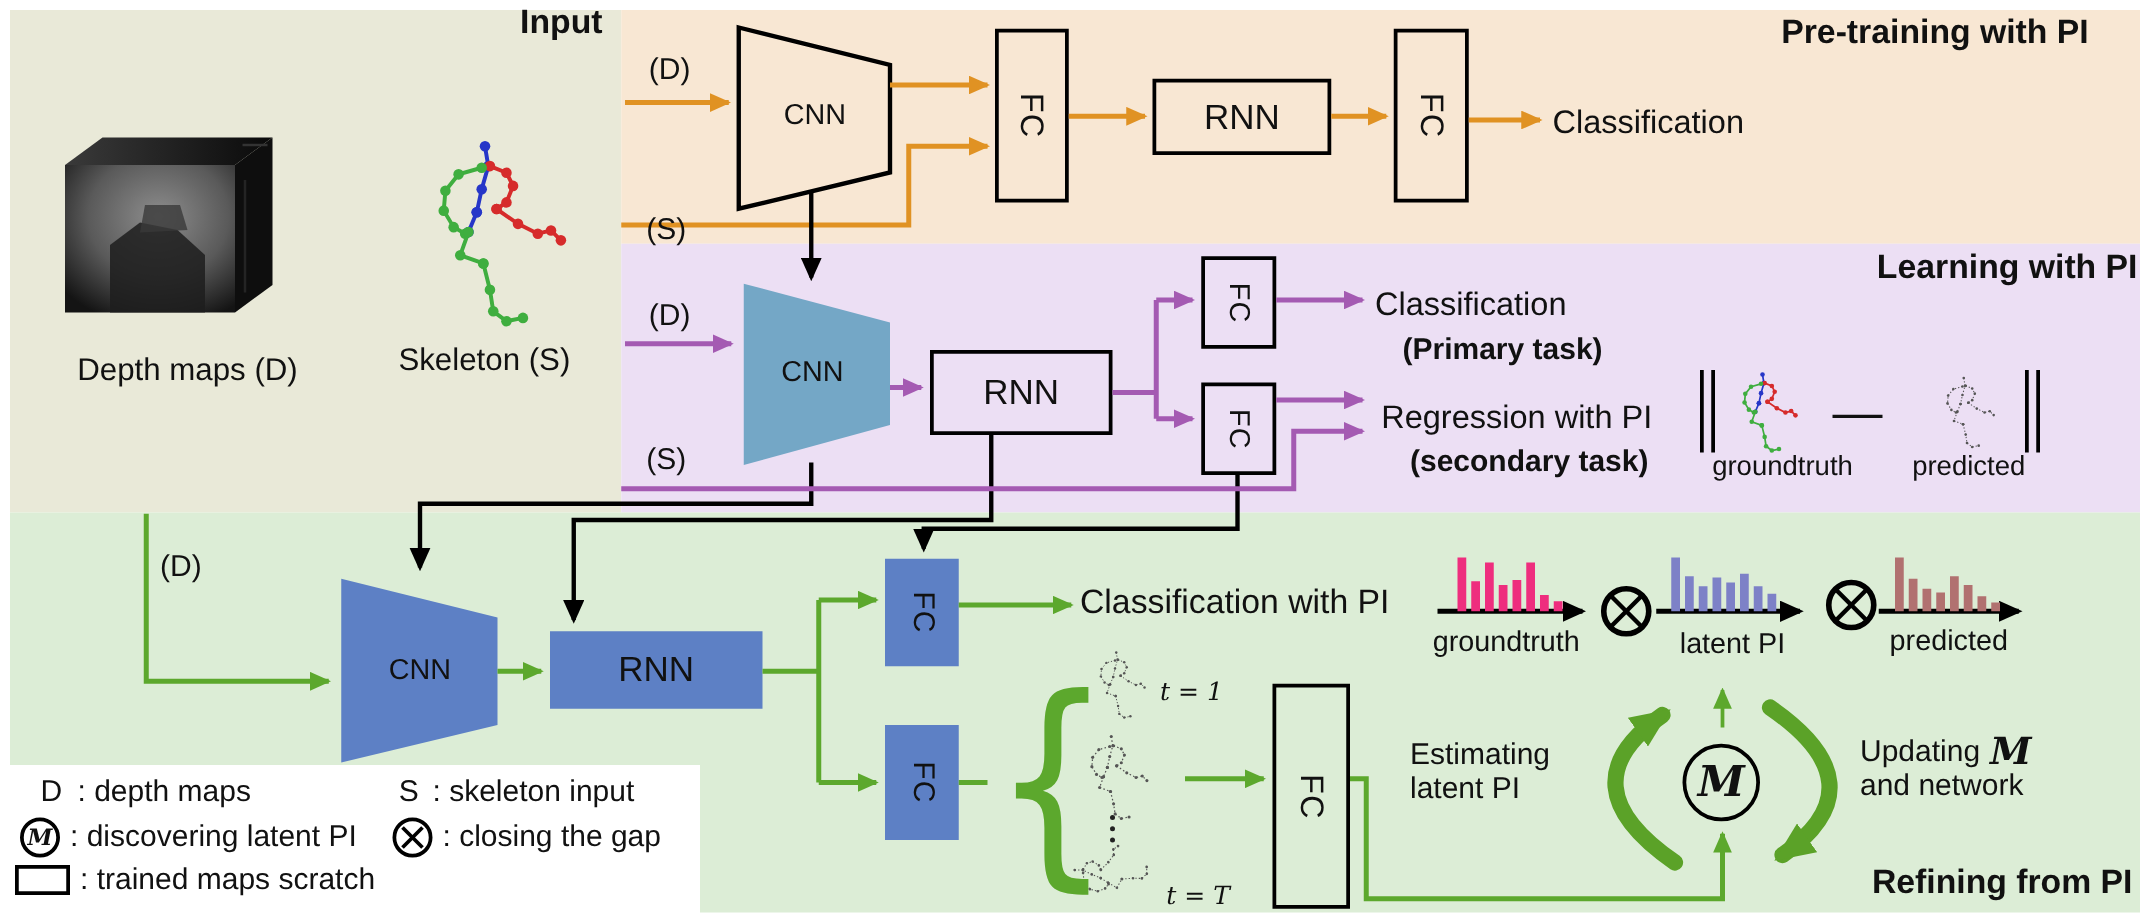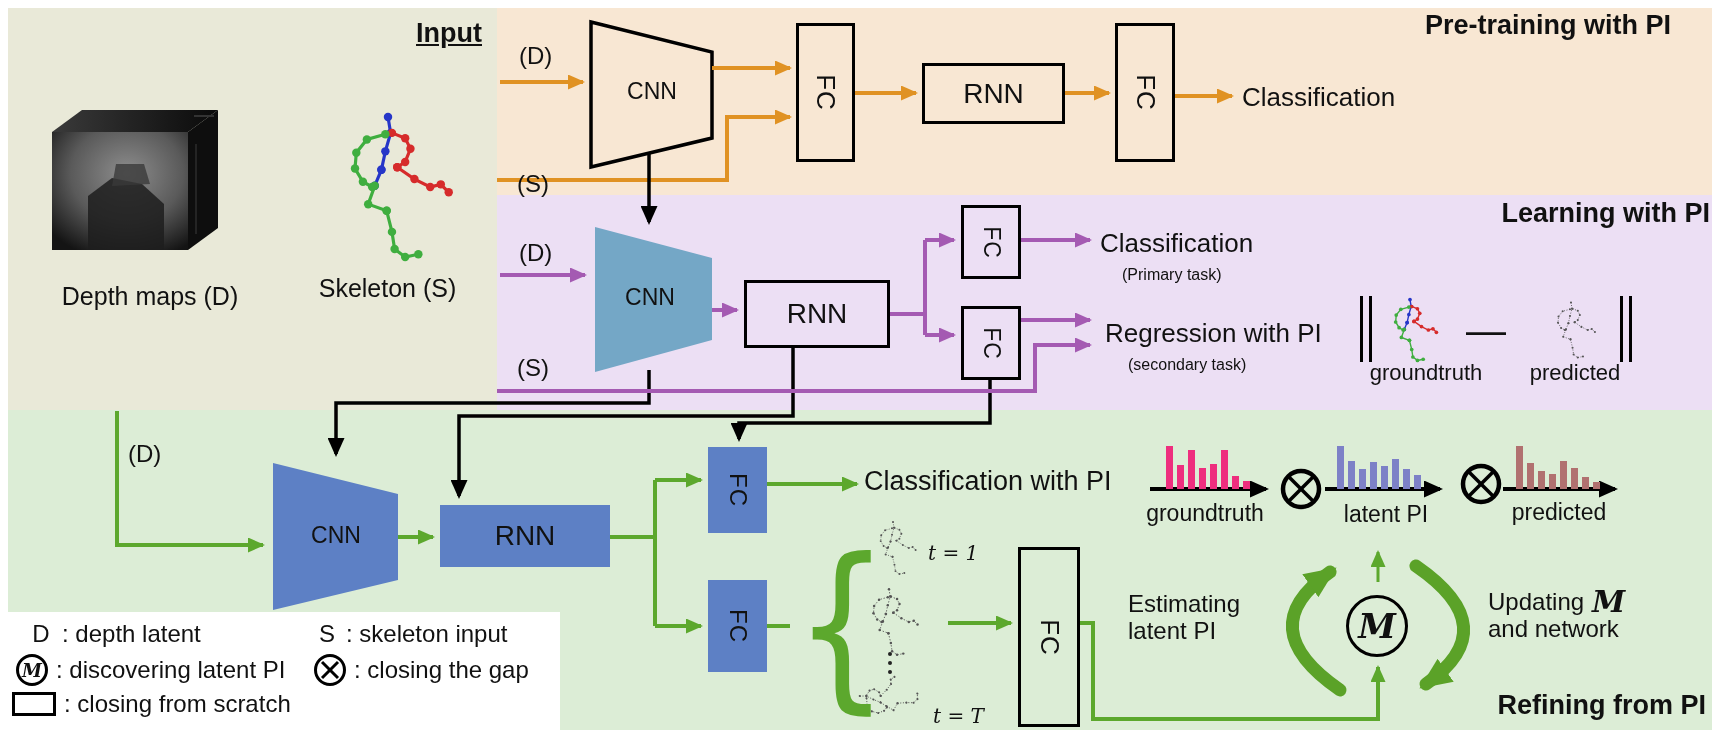--- a/index.html
+++ b/index.html
@@ -9,21 +9,21 @@
   #sec-input{left:8px;top:8px;width:489px;height:402px;background:var(--input_bg);}
   #sec-pre{left:497px;top:8px;width:1215px;height:187px;background:var(--pretrain_bg);}
   #sec-learn{left:497px;top:195px;width:1215px;height:215px;background:var(--learning_bg);}
   #sec-refine{left:8px;top:410px;width:1704px;height:320px;background:var(--refining_bg);}
   #legend{left:0;top:612px;width:560px;height:126px;background:#ffffff;z-index:6;}
   .abs{position:absolute;}
   .ttl{font-weight:bold;font-size:27px;text-align:right;z-index:7;}
   .lbl{font-size:24px;z-index:7;}
   .cap{font-size:25px;text-align:center;z-index:7;}
   .flow{font-size:26px;z-index:7;white-space:nowrap;}
-  .sub{font-size:16px;z-index:7;white-space:nowrap;}
+  .sub{font-size:24px;z-index:7;white-space:nowrap;font-weight:bold;}
   .small{font-size:22px;text-align:center;z-index:7;white-space:nowrap;}
   .box{position:absolute;border:3px solid #000;display:flex;align-items:center;justify-content:center;z-index:4;box-sizing:border-box;}
   .bluebox{position:absolute;background:var(--cornflower);display:flex;align-items:center;justify-content:center;z-index:4;}
   .bigtxt{font-size:23px;}
   .boxtxt{font-size:28px;}
   .vtext{font-size:26px;transform:rotate(90deg);letter-spacing:1px;}
   svg.overlay{position:absolute;left:0;top:0;z-index:5;pointer-events:none;}
   .shape{position:absolute;z-index:4;}
   .barchart{position:absolute;display:flex;align-items:flex-end;gap:4px;z-index:6;}
   .bar{width:7px;}
@@ -43,21 +43,21 @@
 </head>
 <body>
 
 <div id="stage">
 
   <div class="section" id="sec-input"></div>
   <div class="section" id="sec-pre"></div>
   <div class="section" id="sec-learn"></div>
   <div class="section" id="sec-refine"></div>
 
-  <div class="abs ttl" style="left:340px;top:18px;width:142px;text-decoration:underline;">Input</div>
+  <div class="abs ttl" style="left:340px;top:2px;width:142px;">Input</div>
 
   <svg class="shape" style="left:46px;top:104px;" width="176" height="166" viewBox="0 0 176 166">
     <defs>
       <radialGradient id="gfront" cx="55%" cy="35%" r="75%">
         <stop offset="0%" stop-color="#8d8d8d"></stop>
           <stop offset="55%" stop-color="#5a5a5a"></stop>
           <stop offset="100%" stop-color="#141414"></stop>
       </radialGradient>
       <linearGradient id="gtop" x1="0" y1="0" x2="1" y2="0">
         <stop offset="0%" stop-color="#3a3a3a"></stop>
@@ -440,21 +440,21 @@
     <div style="display:flex;align-items:center;gap:8px;">
       <span>Updating</span>
       <span class="mscript" style="font-size:30px;">M</span>
     </div>
     <div>and network</div>
   </div>
 
   <div class="section" id="legend">
     <div class="legend-item" style="left:28px;top:8px;">
       <span style="width:26px;text-align:center;">D</span>
-      <span>: depth latent</span>
+      <span>: depth maps</span>
     </div>
     <div class="legend-item" style="left:316px;top:8px;">
       <span style="width:22px;text-align:center;">S</span>
       <span>: skeleton input</span>
     </div>
     <div class="legend-item" style="left:16px;top:42px;">
       <span class="lgd-circle">
           <span class="mscript" style="font-size:18px;">M</span>
         </span>
       <span>: discovering latent PI</span>
@@ -463,21 +463,21 @@
       <span class="lgd-circle">
         <svg width="26" height="26" viewBox="0 0 26 26">
             <line x1="5" y1="5" x2="21" y2="21" stroke="#000" stroke-width="3"></line>
             <line x1="21" y1="5" x2="5" y2="21" stroke="#000" stroke-width="3"></line>
           </svg>
       </span>
       <span>: closing the gap</span>
     </div>
     <div class="legend-item" style="left:12px;top:78px;">
       <span class="lgd-rect"></span>
-      <span>: closing from scratch</span>
+      <span>: trained maps scratch</span>
     </div>
   </div>
 
   <svg class="overlay" width="1720" height="738" viewBox="0 0 1720 738">
     <defs>
       <marker id="ah-o" markerUnits="userSpaceOnUse" markerWidth="17" markerHeight="15" refX="15" refY="7.5" orient="auto">
           <path d="M0,0 L17,7.5 L0,15 z" fill="#e09223"></path>
         </marker>
       <marker id="ah-p" markerUnits="userSpaceOnUse" markerWidth="17" markerHeight="15" refX="15" refY="7.5" orient="auto">
           <path d="M0,0 L17,7.5 L0,15 z" fill="#a45ab2"></path>

